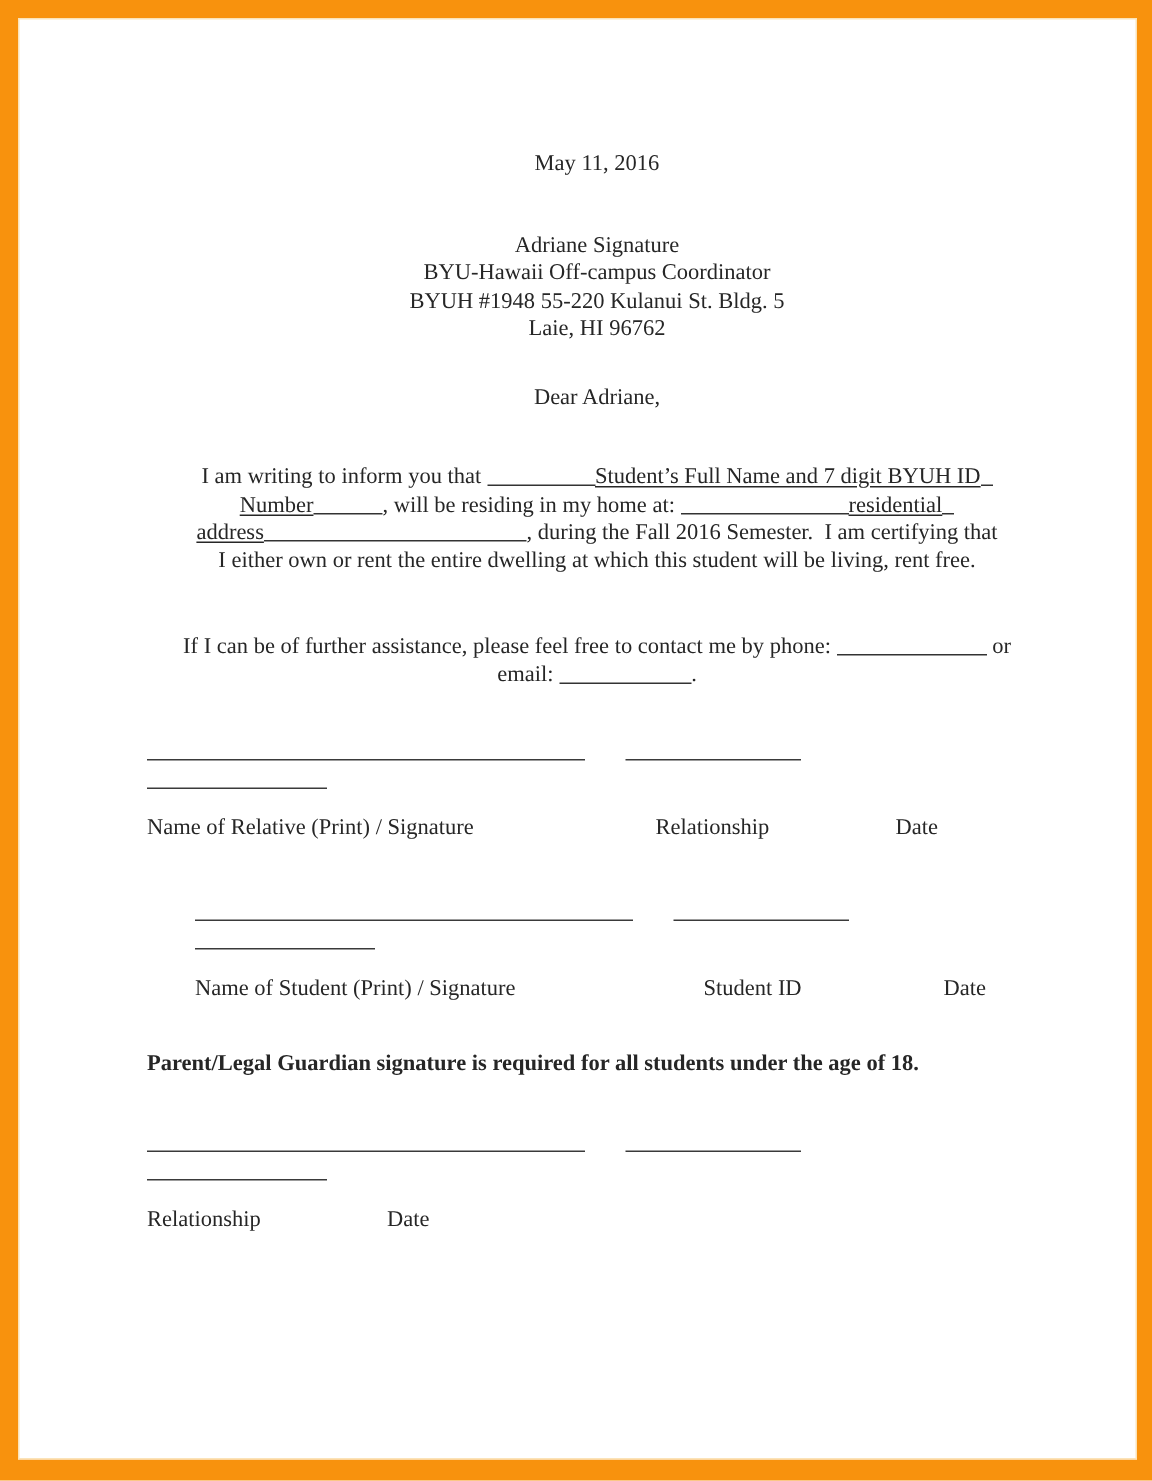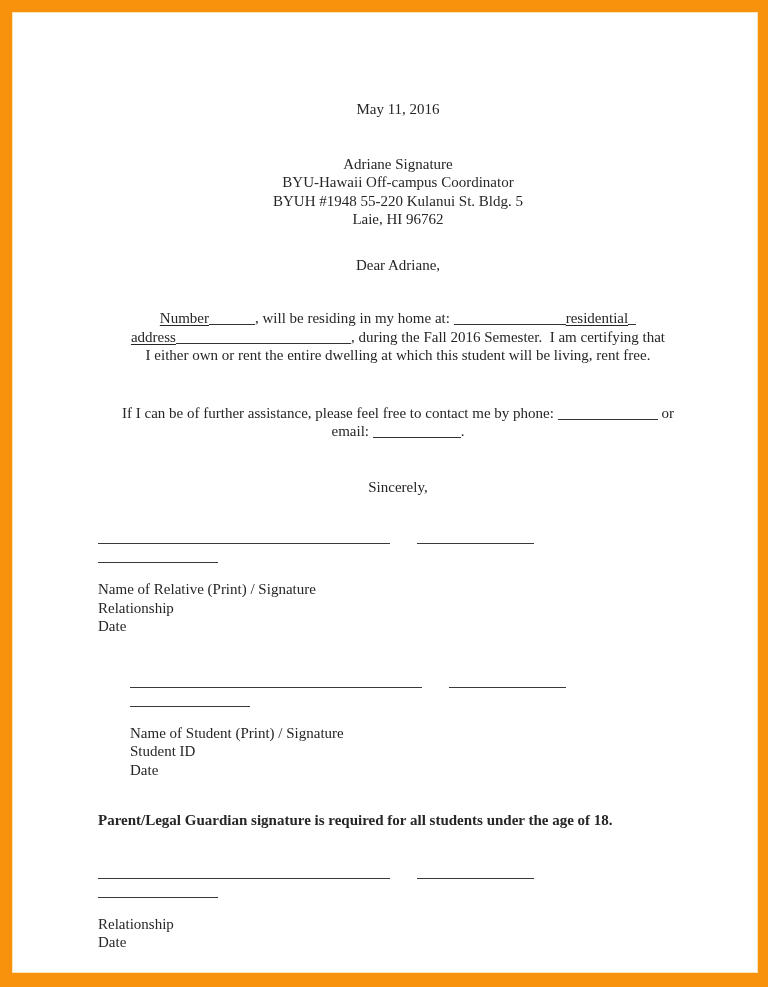--- a/index.html
+++ b/index.html
@@ -38,21 +38,21 @@
   .w72{width:72px}.w46{width:46px}.w112{width:112px}.w175{width:175px}
   .w8{width:8px}.w100{width:100px}.w88{width:88px}
   .sig1 { margin-top:46px; }
   .sig2 { margin-top:50px;margin-left:32px; }
   .sig3 { margin-top:47px; }
   .sigrow { display:flex; }
   .sline { border-bottom:1.5px solid #3a3a3a; height:1px; }
   .lw { width:292px; }
   .mw { width:117px; margin-left:27px; }
   .sw { width:120px; margin-top:17px; }
-  .labels { display:flex; margin-top:17px;flex-direction:column; }
+  .labels { display:flex; margin-top:17px; }
   .c1 { width:339px; }
   .c2 { width:160px; }
   .note { margin-top:32px; font-weight:bold; white-space:nowrap; }
 </style>
 </head>
 <body>
 
 <div class="page">
   <div class="content">
 
@@ -62,38 +62,40 @@
       <div class="line">Adriane Signature</div>
       <div class="line">BYU-Hawaii Off-campus Coordinator</div>
       <div class="line">BYUH #1948 55-220 Kulanui St. Bldg. 5</div>
       <div class="line">Laie, HI 96762</div>
     </div>
 
     <div class="line salutation">Dear Adriane,</div>
 
     <div class="para">
       <div class="line">
+        <span>I am writing to inform you that </span><span class="bl w72"></span><span class="u">Student’s Full Name and 7 digit BYUH ID</span><span class="bl w8"></span>
+      </div>
+      <div class="line">
         <span class="u">Number</span><span class="bl w46"></span><span>, will be residing in my home at: </span><span class="bl w112"></span><span class="u">residential</span><span class="bl w8"></span>
       </div>
       <div class="line">
         <span class="u">address</span><span class="bl w175"></span><span>, during the Fall 2016 Semester.&nbsp; I am certifying that</span>
       </div>
       <div class="line">I either own or rent the entire dwelling at which this student will be living, rent free.</div>
     </div>
 
     <div class="assist">
       <div class="line">
         <span>If I can be of further assistance, please feel free to contact me by phone: </span><span class="bl w100"></span><span> or</span>
       </div>
       <div class="line">
         <span>email: </span><span class="bl w88"></span><span>.</span>
       </div>
     </div>
 
-    <div class="line closing">Sincerely,</div>
 
     <div class="sig1">
       <div class="sigrow">
         <div class="sline lw"></div>
         <div class="sline mw"></div>
       </div>
       <div class="sline sw"></div>
       <div class="labels">
         <span class="c1">Name of Relative (Print) / Signature</span>
         <span class="c2">Relationship</span>

